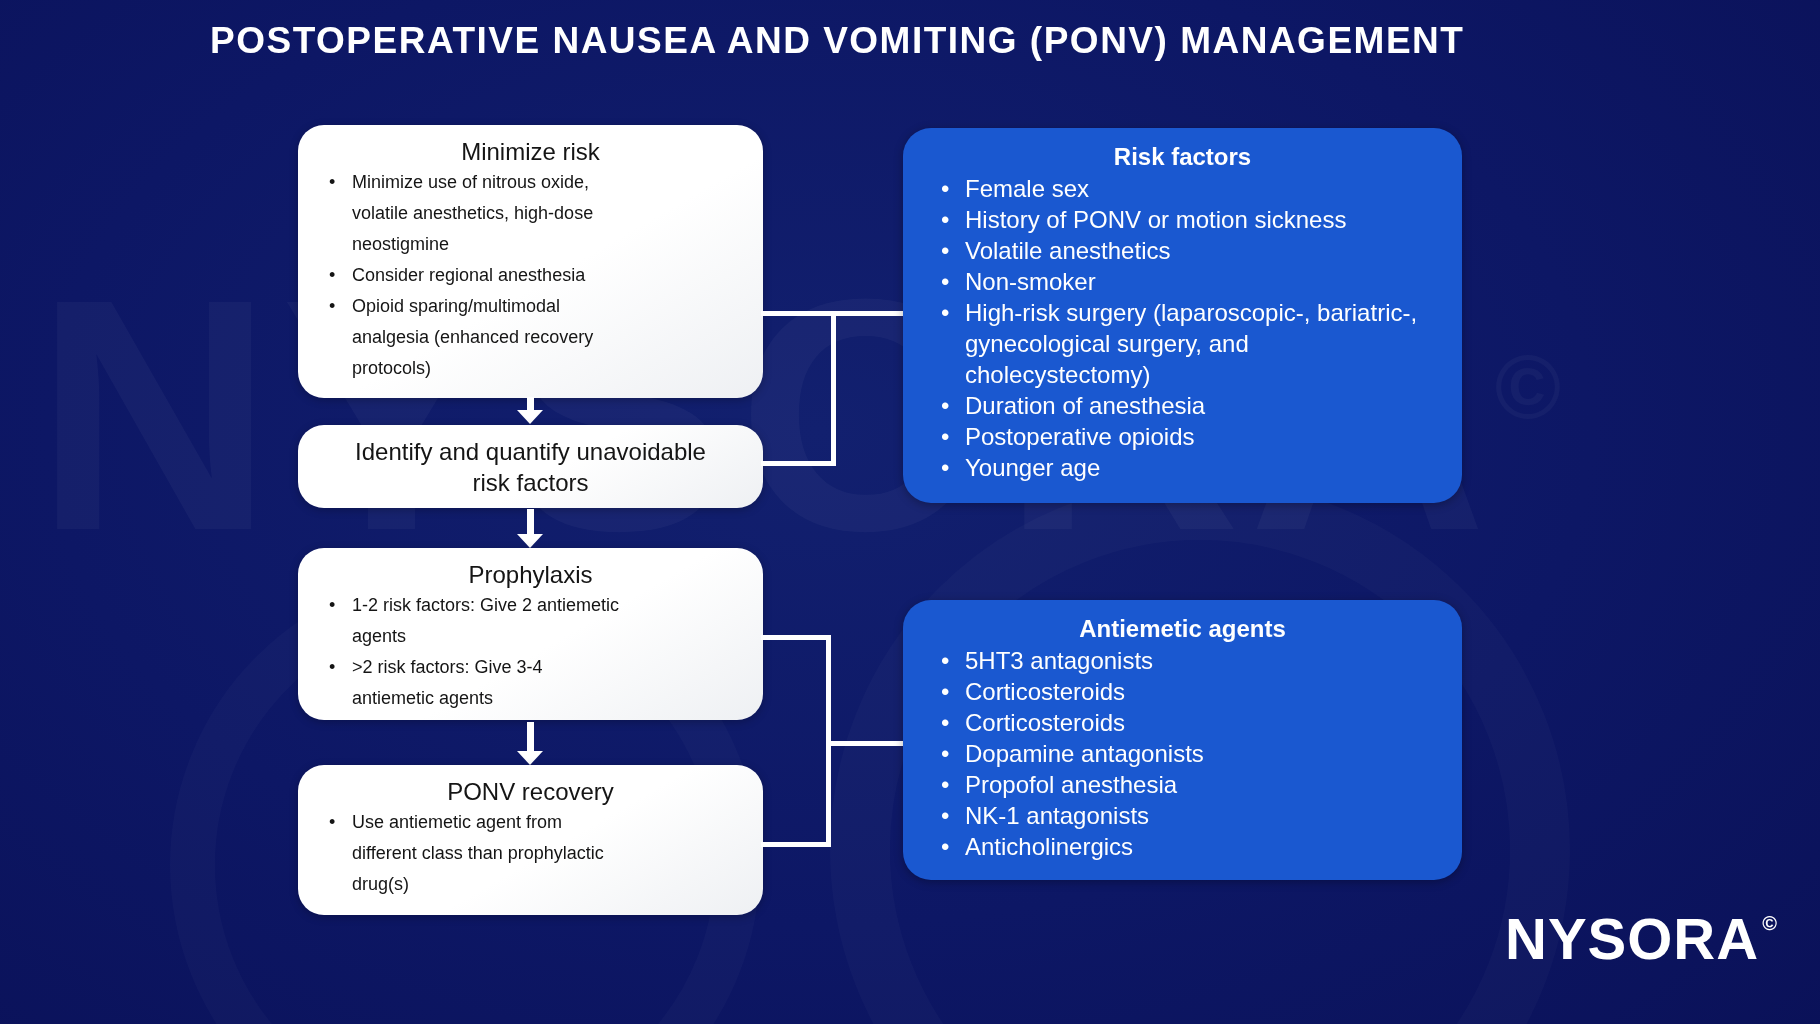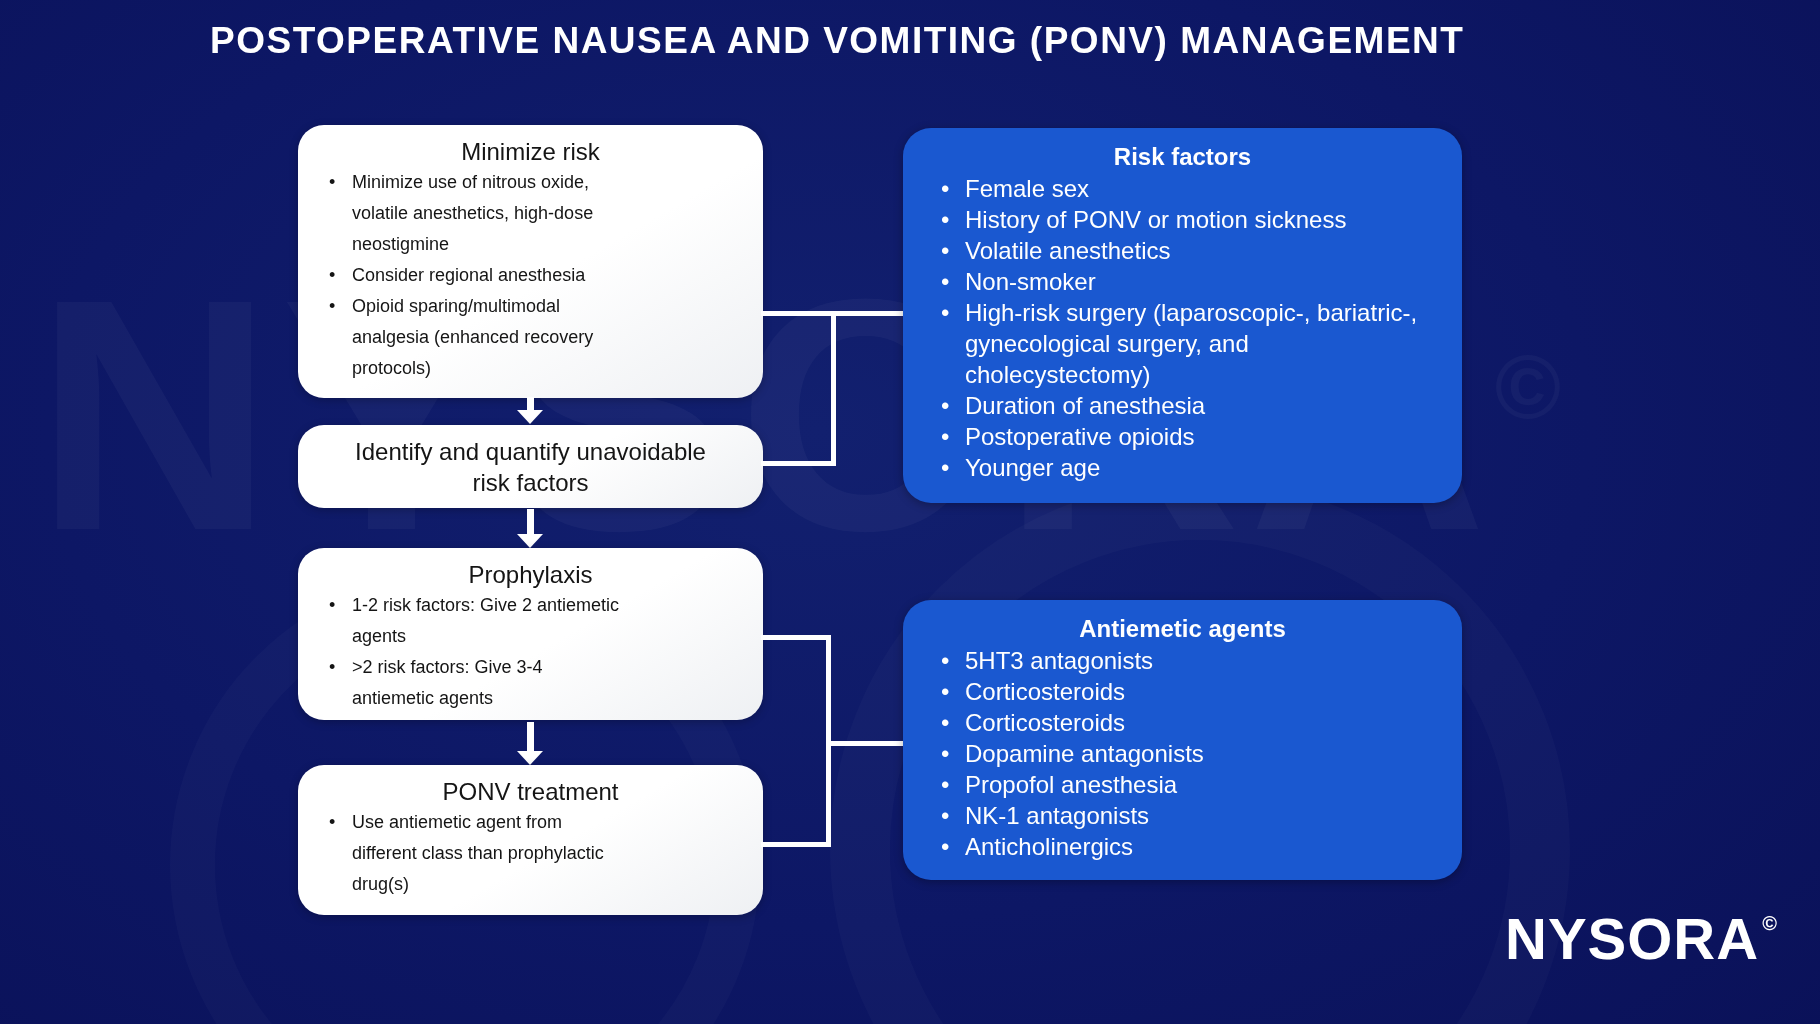--- a/index.html
+++ b/index.html
@@ -121,21 +121,21 @@
 antiemetic agents</li>
       </ul>
   </section>
 
   <div class="arrow" id="arrow3">
     <div class="shaft"></div>
     <div class="head"></div>
   </div>
 
   <section class="wbox box4">
-    <h2>PONV treatment</h2>
+    <h2>PONV recovery</h2>
     <ul class="blist">
         <li>Use antiemetic agent from
 different class than prophylactic
 drug(s)</li>
       </ul>
   </section>
 
   <div class="cline" id="clA"></div>
   <div class="cline" id="clV1"></div>
   <div class="cline" id="clB"></div>

